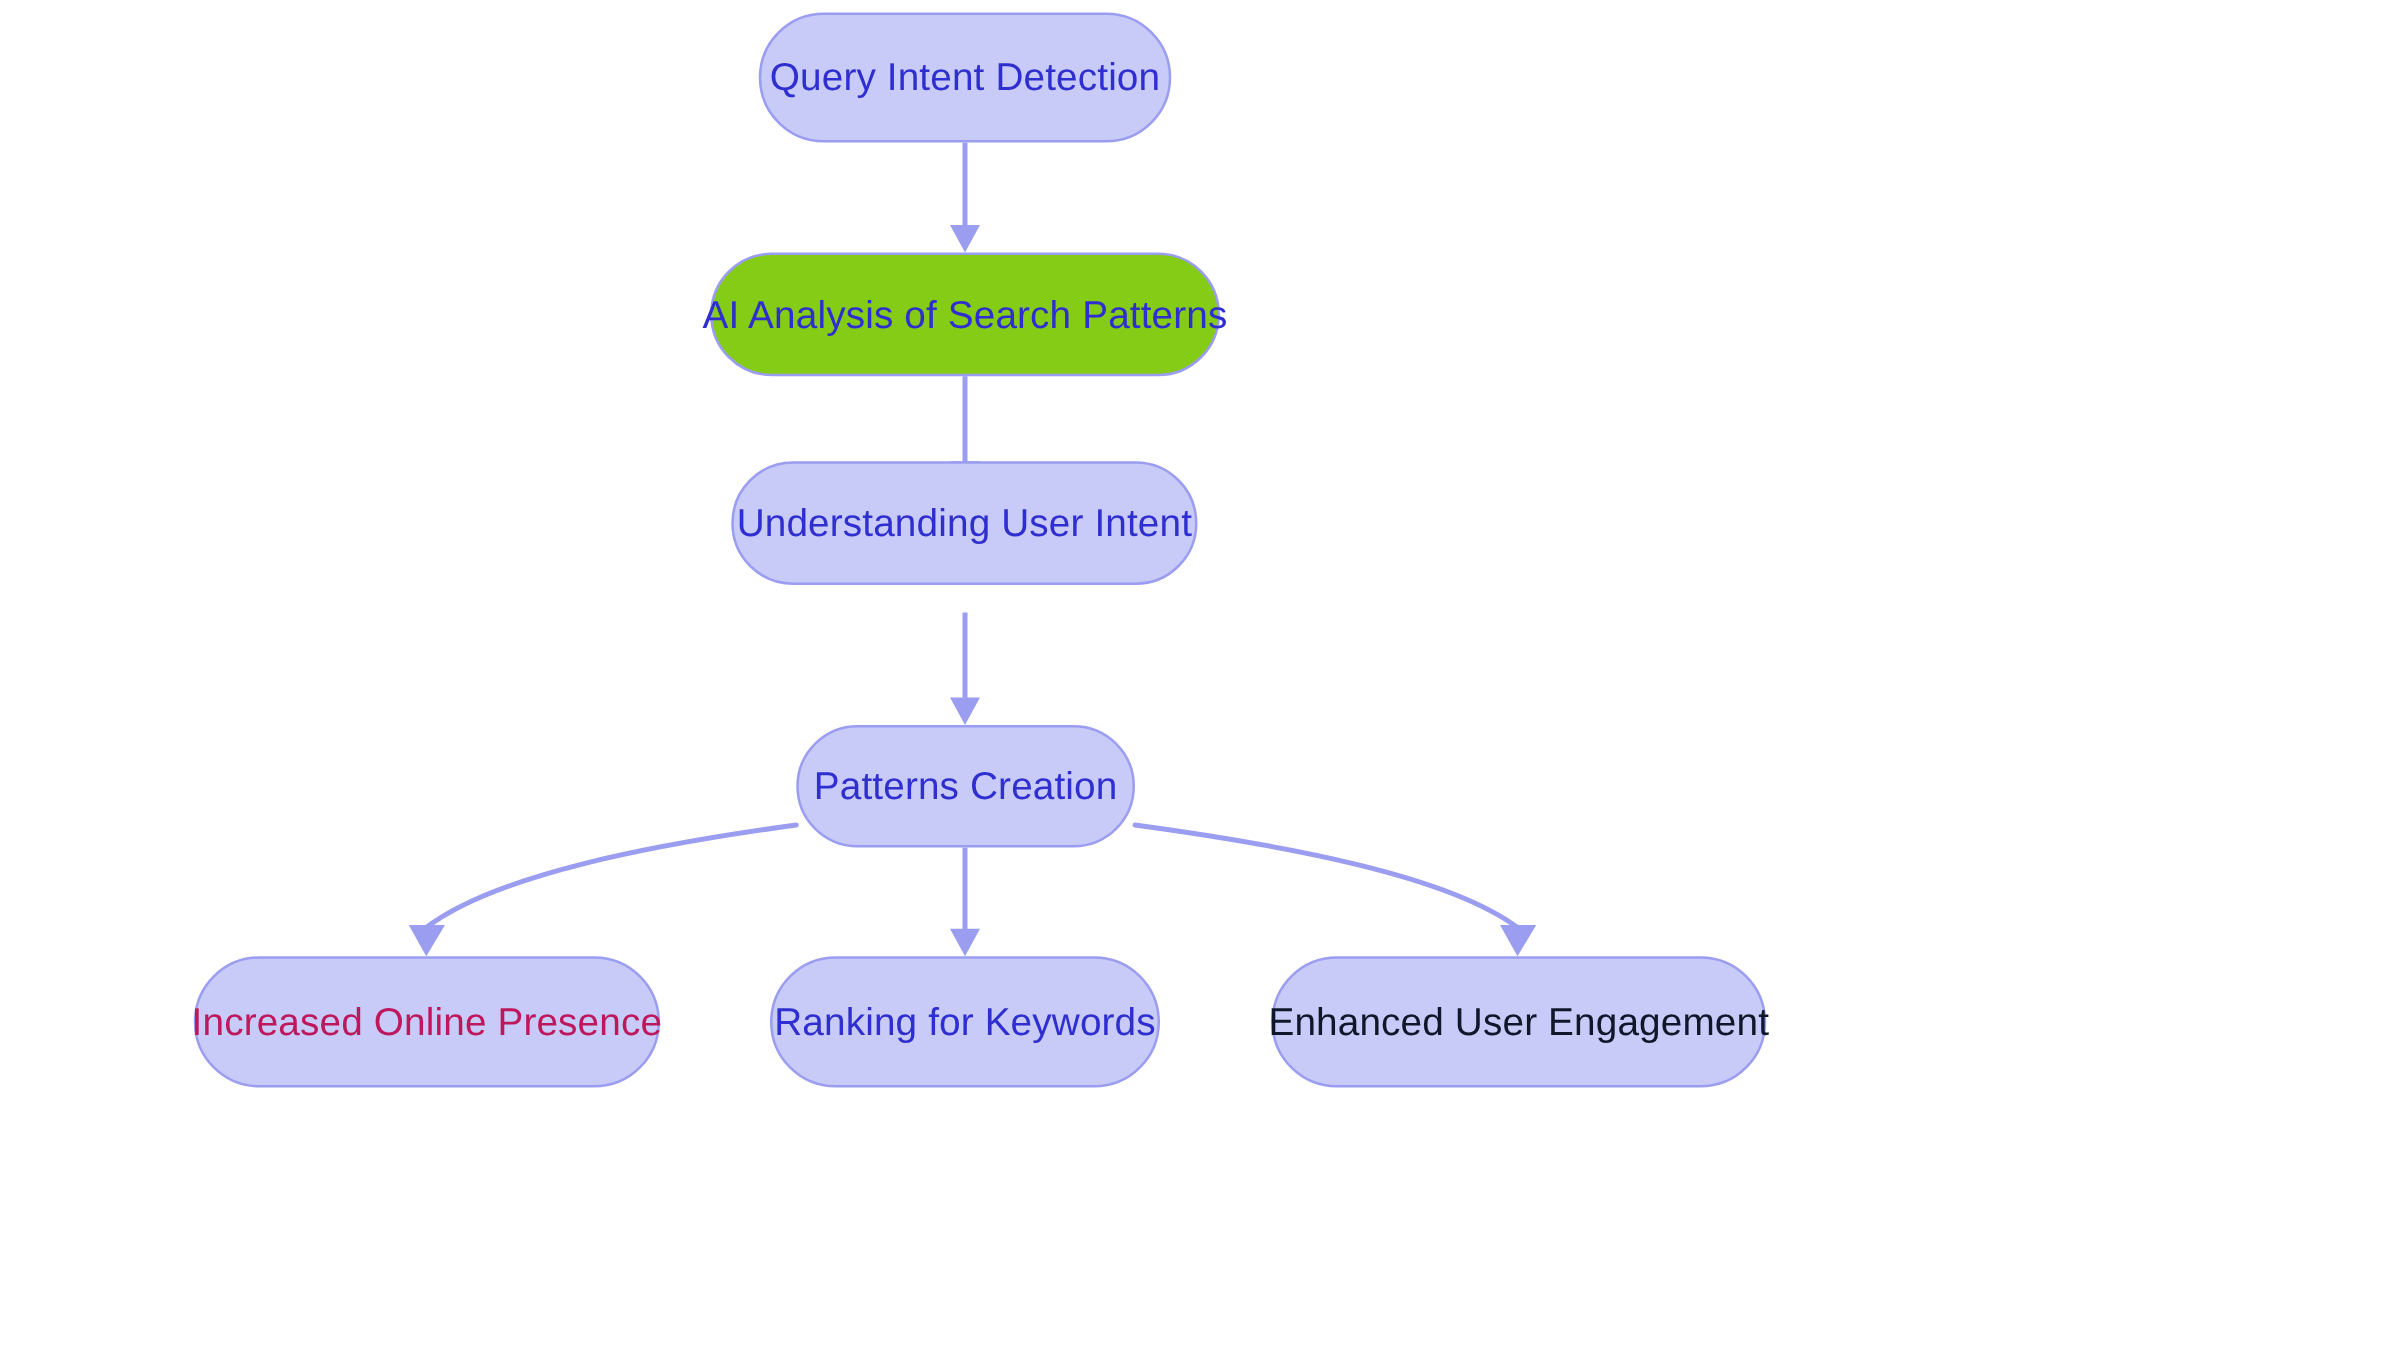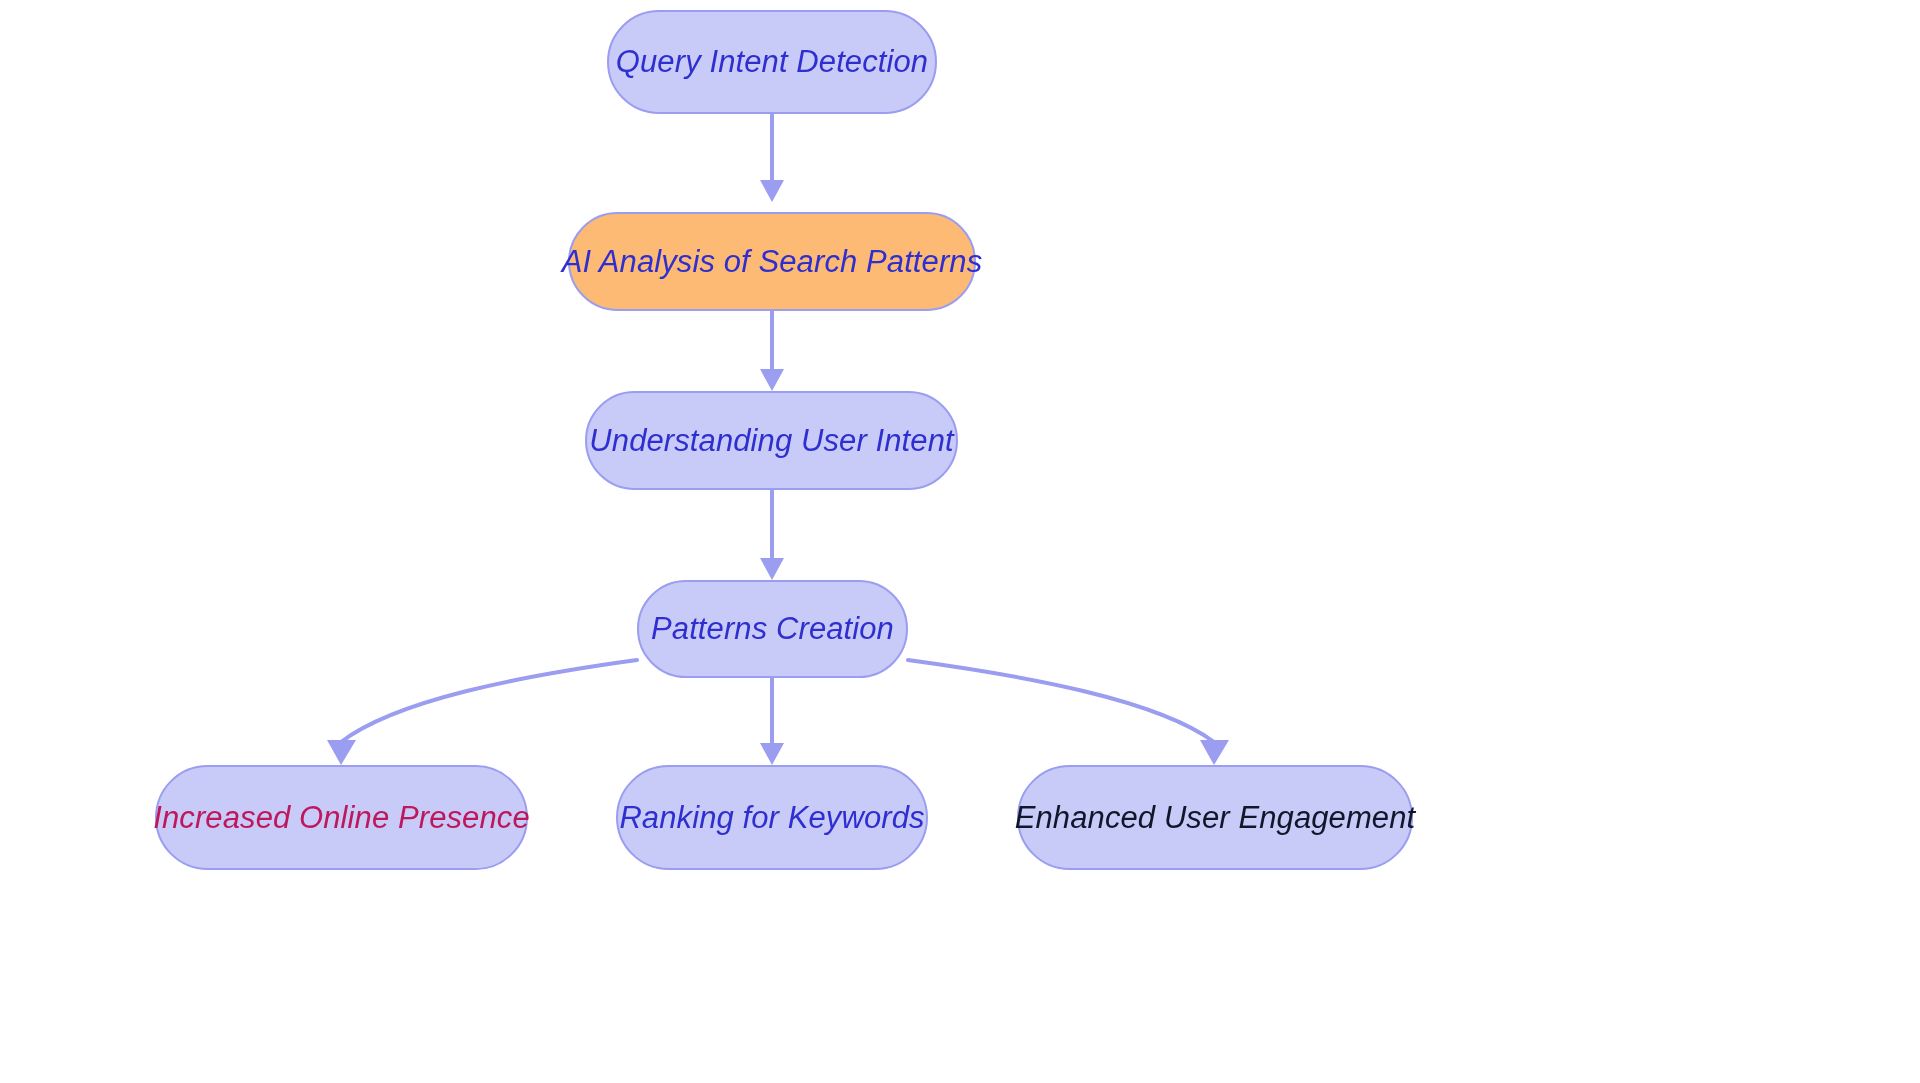--- a/index.html
+++ b/index.html
@@ -10,21 +10,20 @@
   }
   body {
     font-family: "Liberation Sans", sans-serif;
   }
   #canvas {
     position: relative;
     width: 1644px;
     height: 1083px;
     background: #ffffff;
     overflow: hidden;
-    font-style: italic;
   }
   #edge-layer {
     position: absolute;
     left: 0;
     top: 0;
     width: 1920px;
     height: 1083px;
     pointer-events: none;
   }
   .node {
@@ -80,25 +79,25 @@
     <g>
       <path class="edge-line" fill="none" stroke="#9a9df0" stroke-width="4" stroke-linecap="round" d="M 908 660 C 1026 676, 1158 700, 1214 742"></path>
       <path class="edge-arrow" fill="#9a9df0" d="M 1214 765 L 1200 740 L 1229 740 Z"></path>
     </g>
   </svg>
 
   <div class="node" style="left: 607px; top: 10px; width: 330px; height: 104px; background: rgb(200, 202, 247); border-color: rgb(154, 157, 240); color: rgb(47, 47, 208); border-radius: 52px;">
     <span class="node-label">Query Intent Detection</span>
   </div>
 
-  <div class="node" style="left: 568px; top: 212px; width: 408px; height: 99px; background: #fdba74; border-color: rgb(154, 157, 240); color: rgb(47, 47, 208); border-radius: 49.5px;">
+  <div class="node" style="left: 568px; top: 202px; width: 408px; height: 99px; background: #84cc16; border-color: rgb(154, 157, 240); color: rgb(47, 47, 208); border-radius: 49.5px;">
     <span class="node-label">AI Analysis of Search Patterns</span>
   </div>
 
-  <div class="node" style="left: 585px; top: 391px; width: 373px; height: 99px; background: rgb(200, 202, 247); border-color: rgb(154, 157, 240); color: rgb(47, 47, 208); border-radius: 49.5px;">
+  <div class="node" style="left: 585px; top: 369px; width: 373px; height: 99px; background: rgb(200, 202, 247); border-color: rgb(154, 157, 240); color: rgb(47, 47, 208); border-radius: 49.5px;">
     <span class="node-label">Understanding User Intent</span>
   </div>
 
   <div class="node" style="left: 637px; top: 580px; width: 271px; height: 98px; background: rgb(200, 202, 247); border-color: rgb(154, 157, 240); color: rgb(47, 47, 208); border-radius: 49px;">
     <span class="node-label">Patterns Creation</span>
   </div>
 
   <div class="node" style="left: 155px; top: 765px; width: 373px; height: 105px; background: rgb(200, 202, 247); border-color: rgb(154, 157, 240); color: #be185d; border-radius: 52.5px;">
     <span class="node-label">Increased Online Presence</span>
   </div>

